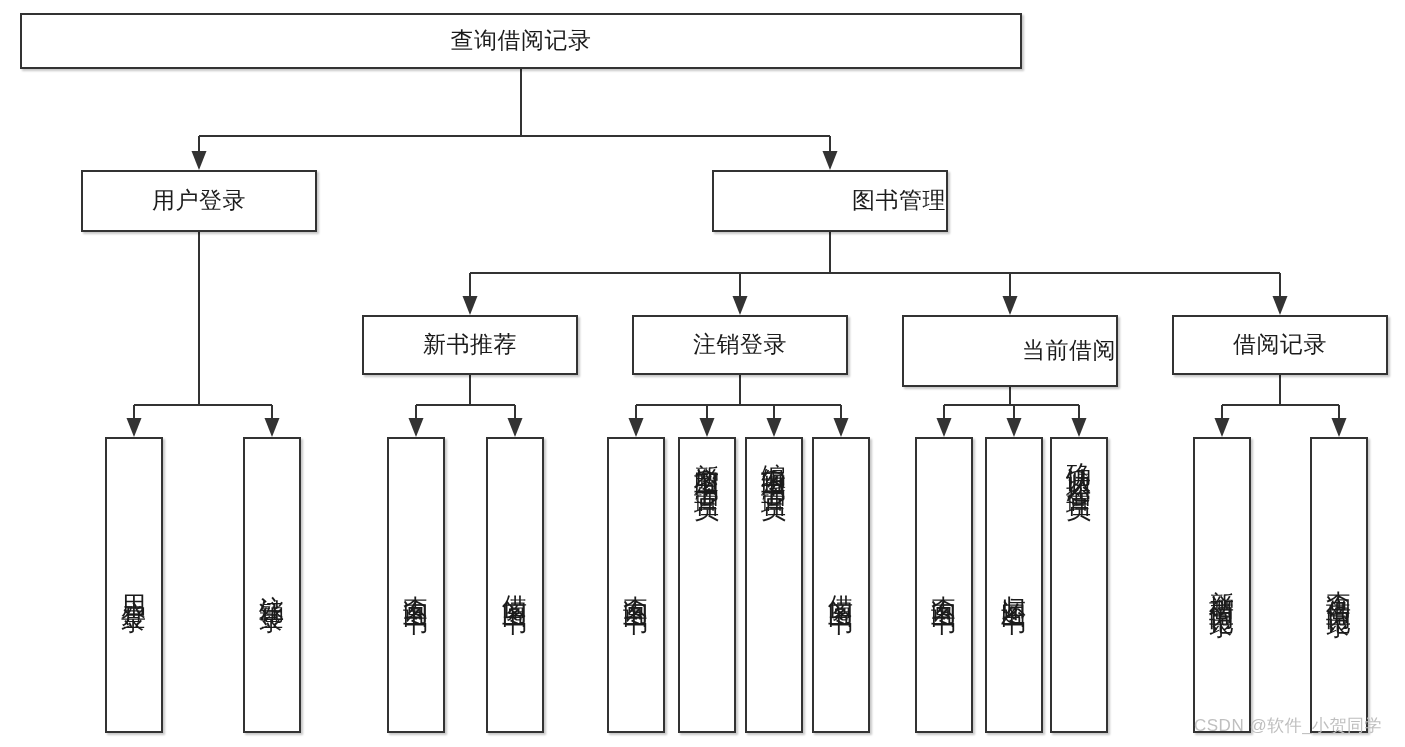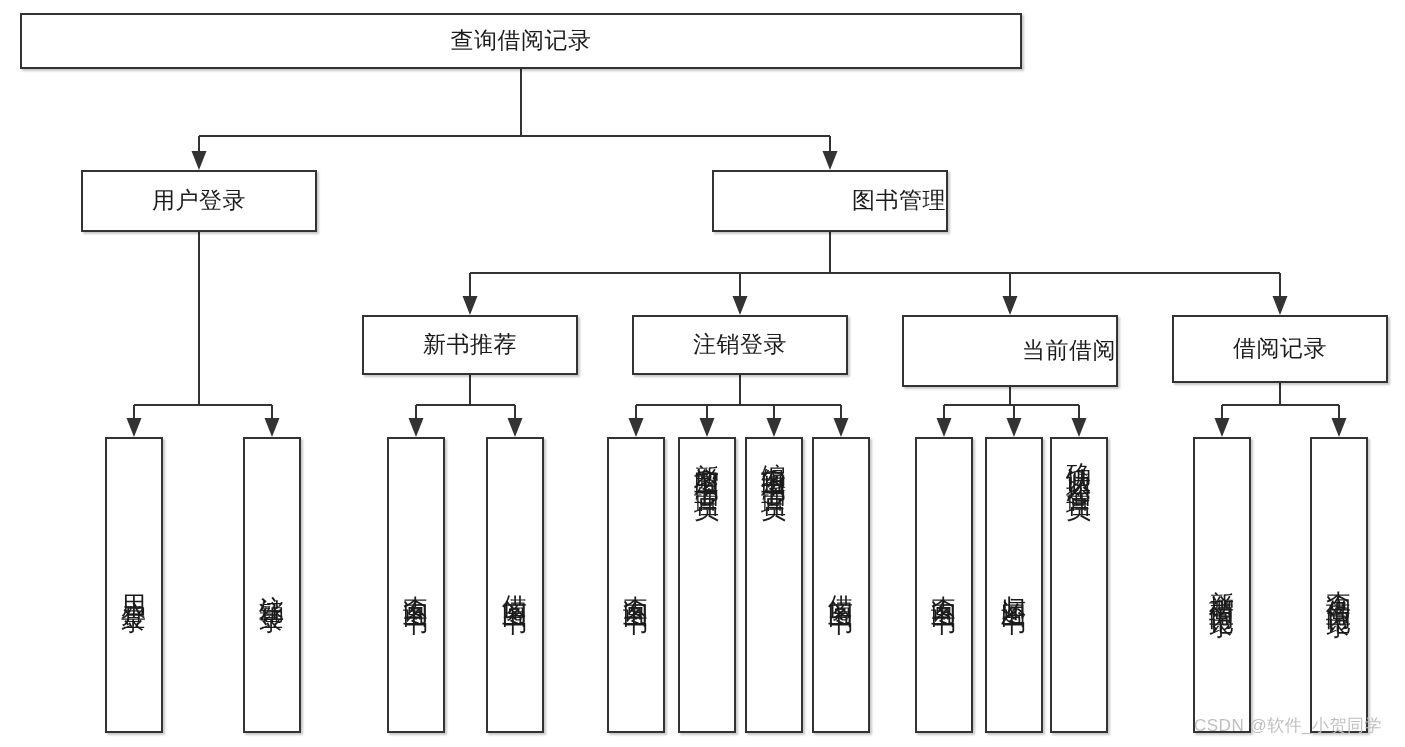--- a/index.html
+++ b/index.html
@@ -153,21 +153,21 @@
       </div>
       <div class="node-box node-horizontal" style="left: 362px; top: 315px; width: 216px; height: 60px; border-color: rgb(51, 51, 51); background: rgb(255, 255, 255);">
         <span class="node-label" style="color: rgb(27, 27, 27);">新书推荐</span>
       </div>
       <div class="node-box node-horizontal" style="left: 632px; top: 315px; width: 216px; height: 60px; border-color: rgb(51, 51, 51); background: rgb(255, 255, 255);">
         <span class="node-label" style="color: rgb(27, 27, 27);">注销登录</span>
       </div>
       <div class="node-box node-horizontal" style="left: 902px; top: 315px; width: 216px; height: 72px; border-color: rgb(51, 51, 51); background: rgb(255, 255, 255); justify-content: flex-end;">
         <span class="node-label" style="color: rgb(27, 27, 27);">当前借阅</span>
       </div>
-      <div class="node-box node-horizontal" style="left: 1172px; top: 315px; width: 216px; height: 68px; border-color: rgb(51, 51, 51); background: rgb(255, 255, 255);">
+      <div class="node-box node-horizontal" style="left: 1172px; top: 315px; width: 216px; height: 60px; border-color: rgb(51, 51, 51); background: rgb(255, 255, 255);">
         <span class="node-label" style="color: rgb(27, 27, 27);">借阅记录</span>
       </div>
       <div class="node-box node-vertical centered-text" style="left: 105px; top: 437px; width: 58px; height: 296px; border-color: rgb(51, 51, 51); background: rgb(255, 255, 255);">
         <span class="node-label" style="color: rgb(27, 27, 27);">用户登录</span>
       </div>
       <div class="node-box node-vertical centered-text" style="left: 243px; top: 437px; width: 58px; height: 296px; border-color: rgb(51, 51, 51); background: rgb(255, 255, 255);">
         <span class="node-label" style="color: rgb(27, 27, 27);">注销登录</span>
       </div>
       <div class="node-box node-vertical centered-text" style="left: 387px; top: 437px; width: 58px; height: 296px; border-color: rgb(51, 51, 51); background: rgb(255, 255, 255);">
         <span class="node-label" style="color: rgb(27, 27, 27);">查询图书</span>

